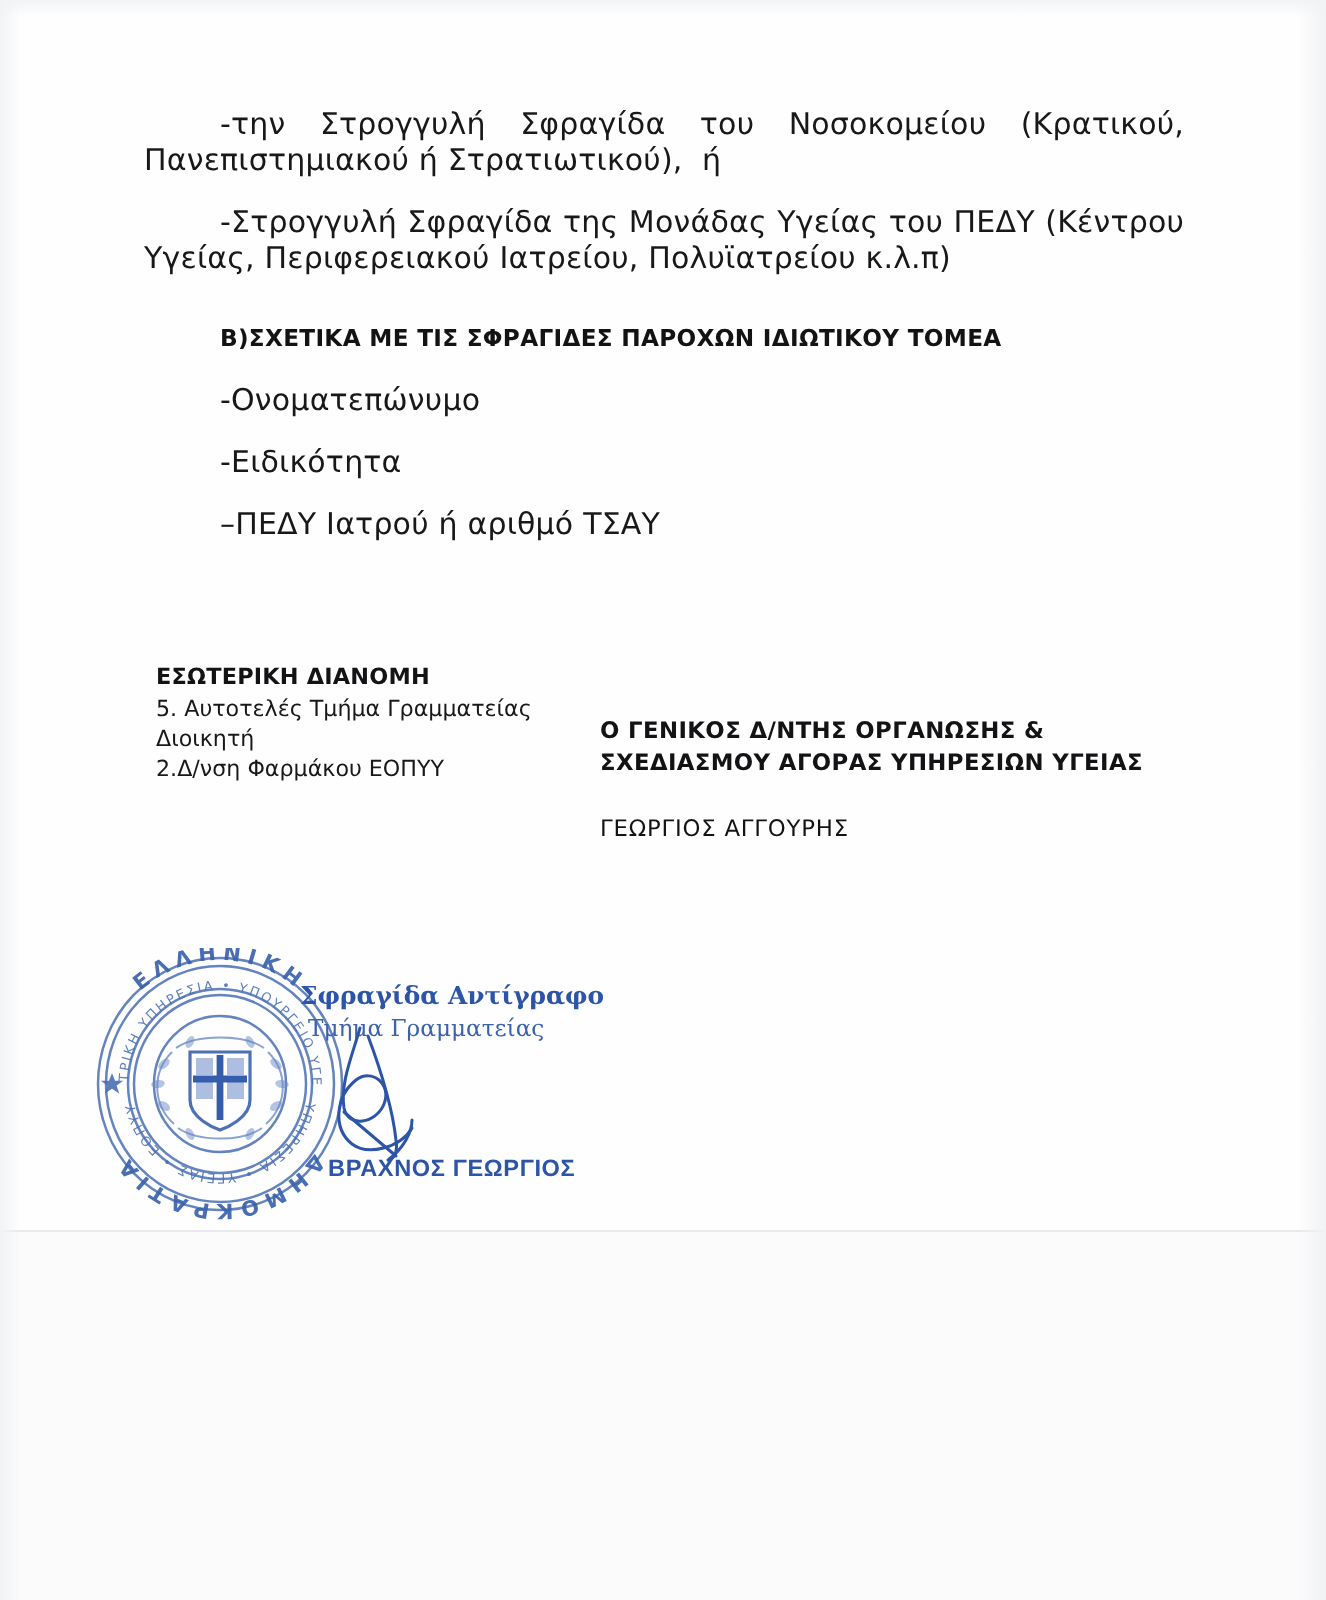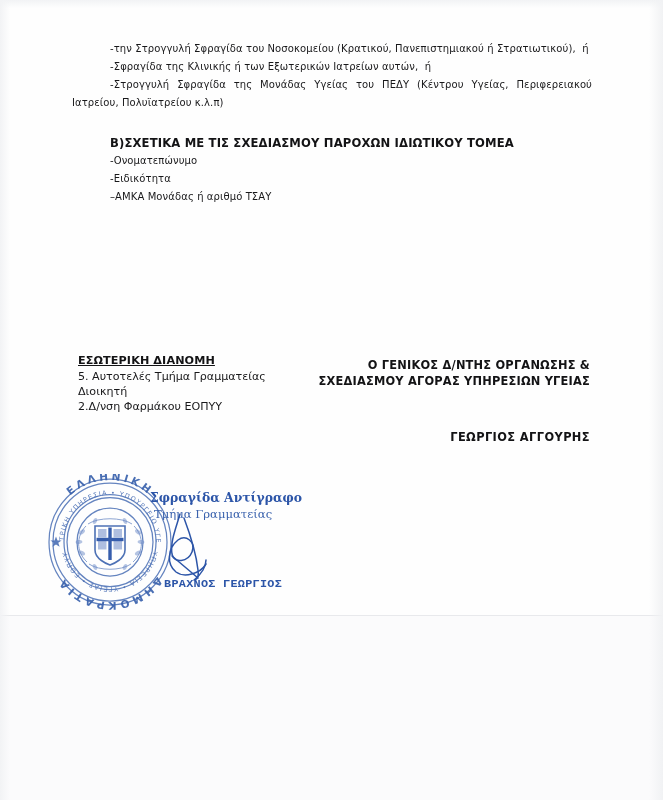--- a/index.html
+++ b/index.html
@@ -59,25 +59,26 @@
   }
 
   
   #body-text {
     position: absolute;
     left: 72px;
     top: 40px;
     width: 520px;
   }
   .ln {
-    font-size: 10px;
+    font-size: 15px;
     line-height: 18px;
     color: #18181a;
     letter-spacing: 0.1px;
     white-space: pre-wrap;
+    margin-top: 13px;
   }
   .just {
     text-align: justify;
     text-align-last: left;
   }
   .indent {
     text-indent: 38px;
   }
   .hang {
     padding-left: 38px;
@@ -100,49 +101,47 @@
     position: absolute;
     left: 78px;
     top: 331px;
     width: 230px;
   }
   #distribution .dist-title {
     font-size: 11.2px;
     font-weight: bold;
     line-height: 16px;
     color: #131315;
-    text-decoration: underline;
     letter-spacing: 0.1px;
-    margin-top: 22px;
   }
   #distribution .dist-item {
     font-size: 11.1px;
     line-height: 15px;
     color: #18181a;
   }
 
   
   #signature {
     position: absolute;
     left: 300px;
     top: 357px;
     width: 290px;
-    text-align: right;
+    text-align: left;
   }
   #signature .sig-title {
     font-size: 11.4px;
     font-weight: bold;
     line-height: 16px;
     color: #131315;
     letter-spacing: 0.2px;
   }
   #signature .sig-name {
-    margin-top: 41px;
+    margin-top: 18px;
     font-size: 11.4px;
-    font-weight: bold;
+    font-weight: normal;
     color: #131315;
     letter-spacing: 0.4px;
   }
 
   
   #stamp {
     position: absolute;
     left: 42px;
     top: 474px;
     width: 290px;
@@ -169,21 +168,21 @@
     top: 33px;
     font-family: "DejaVu Serif", "Liberation Serif", serif;
     font-size: 11.6px;
     color: #3a62ad;
     white-space: nowrap;
   }
   .cert-name {
     position: absolute;
     left: 122px;
     top: 103px;
-    font-family: Liberation Mono, monospace;
+    font-family: Liberation Sans, sans-serif;
     font-size: 11.8px;
     font-weight: bold;
     color: #2c55a8;
     letter-spacing: 0.3px;
     white-space: nowrap;
   }
   #signature-mark {
     position: absolute;
     left: 108px;
     top: 38px;
@@ -198,34 +197,33 @@
   <div class="scan-lower"></div>
   <div class="scan-seam"></div>
   <div class="edge-shade-top"></div>
   <div class="edge-shade-left"></div>
   <div class="edge-shade-right"></div>
 
   <div id="body-text">
 
     <div class="ln just indent">-την Στρογγυλή Σφραγίδα του Νοσοκομείου (Κρατικού, Πανεπιστημιακού ή Στρατιωτικού),  ή</div>
 
-    <div class="ln hang">-Σφραγίδα της Κλινικής ή των Εξωτερικών Ιατρείων αυτών,  ή</div>
 
     <div class="ln just indent">-Στρογγυλή Σφραγίδα της Μονάδας Υγείας του ΠΕΔΥ (Κέντρου Υγείας, Περιφερειακού Ιατρείου, Πολυϊατρείου κ.λ.π)</div>
 
     <div class="gap-l"></div>
 
-    <div class="head-b">Β)ΣΧΕΤΙΚΑ ΜΕ ΤΙΣ ΣΧΕΔΙΑΣΜΟΥ ΠΑΡΟΧΩΝ ΙΔΙΩΤΙΚΟΥ ΤΟΜΕΑ</div>
+    <div class="head-b">Β)ΣΧΕΤΙΚΑ ΜΕ ΤΙΣ ΣΦΡΑΓΙΔΕΣ ΠΑΡΟΧΩΝ ΙΔΙΩΤΙΚΟΥ ΤΟΜΕΑ</div>
 
 
     <div class="ln hang">-Ονοματεπώνυμο</div>
 
     <div class="ln hang">-Ειδικότητα</div>
 
-    <div class="ln hang">–ΑΜΚΑ Μονάδας ή αριθμό ΤΣΑΥ</div>
+    <div class="ln hang">–ΠΕΔΥ Ιατρού ή αριθμό ΤΣΑΥ</div>
 
     <div class="gap-l"></div>
 
   </div>
 
   <div id="distribution">
     <div class="dist-title">ΕΣΩΤΕΡΙΚΗ ΔΙΑΝΟΜΗ</div>
     <div class="dist-item">5. Αυτοτελές Τμήμα Γραμματείας Διοικητή</div>
     <div class="dist-item">2.Δ/νση Φαρμάκου ΕΟΠΥΥ</div>
   </div>

